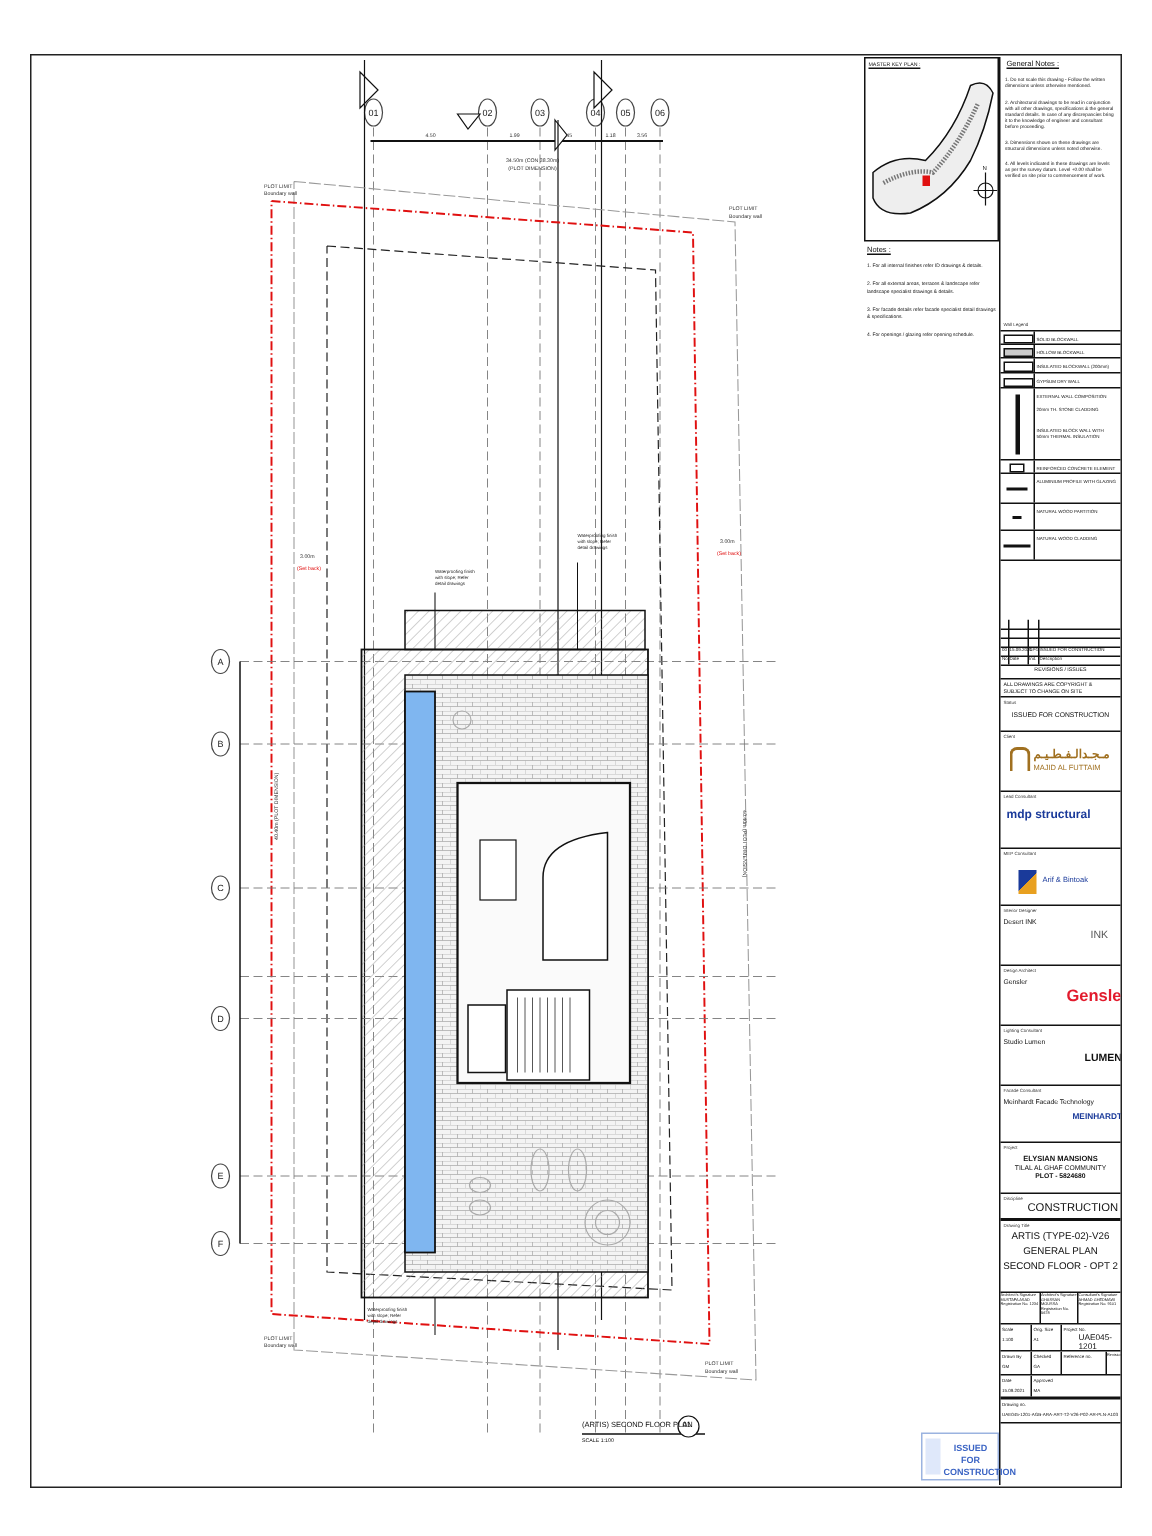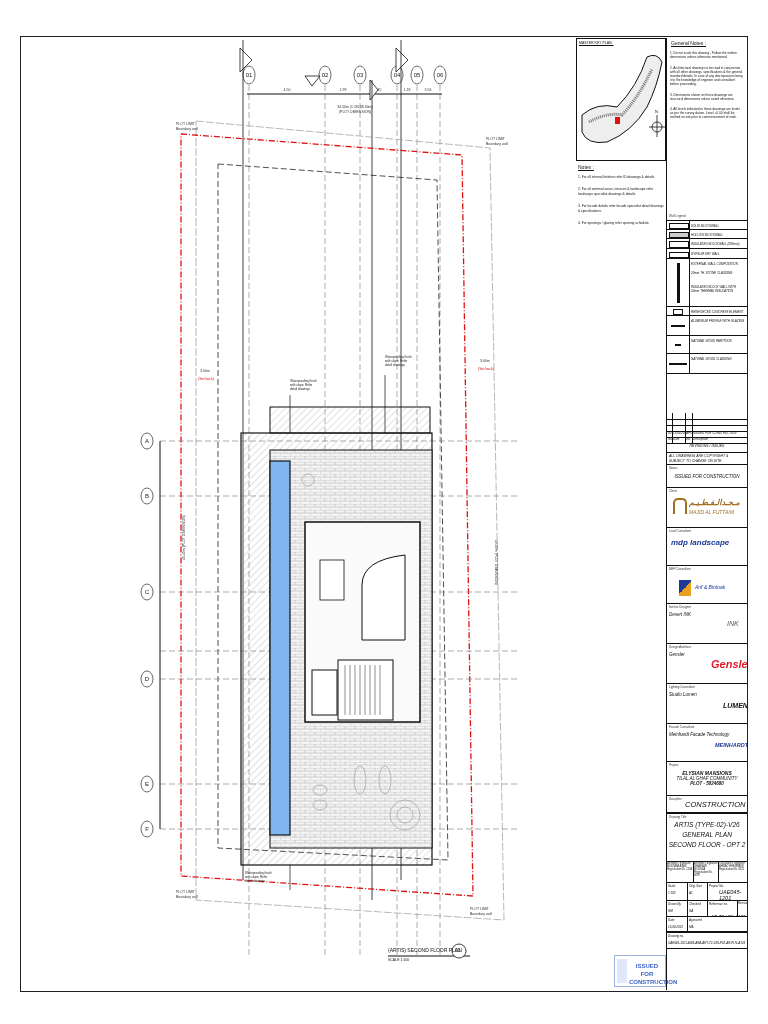--- a/index.html
+++ b/index.html
@@ -1,18 +1,18 @@
 <!DOCTYPE html>
 <html><head>
 <meta charset="utf-8">
 <style>
   html,body{margin:0;padding:0;background:#fff;}
   body{width:768px;height:1024px;position:relative;overflow:hidden;font-family:"Liberation Sans",sans-serif;color:#111;}
   .sheet{position:absolute;left:20px;top:36px;width:728px;height:956px;border:1px solid #222;box-sizing:border-box;}
-  .tb{position:absolute;left:666px;top:38px;width:80px;height:952px;border-left:1.5px solid #111;box-sizing:border-box;font-size:4px;font-style:italic;}
+  .tb{position:absolute;left:666px;top:38px;width:80px;height:952px;border-left:1.5px solid #111;box-sizing:border-box;font-size:4px;}
   .cell{position:absolute;left:0;width:80px;border-bottom:1px solid #111;box-sizing:border-box;overflow:hidden;}
   .tiny{font-size:3.5px;line-height:4.5px;padding:1px 2px;}
   .lbl{font-size:3px;padding:1px 2px;color:#333;}
   .big{font-weight:bold;text-align:center;}
   .keyplan{position:absolute;left:576px;top:38px;width:90px;height:123px;border:1px solid #111;box-sizing:border-box;}
   .gnotes{position:absolute;left:668px;top:38px;width:78px;height:175px;font-size:3.2px;line-height:4.2px;}
   .notes{position:absolute;left:578px;top:165px;width:88px;font-size:3.3px;line-height:4.5px;}
   .notes .h{font-size:5px;text-decoration:underline;margin-bottom:5px;}
   .notes p{margin:0 0 8px 0;}
   .legend-row{position:absolute;left:0;width:80px;border-bottom:1px solid #111;box-sizing:border-box;}
@@ -309,21 +309,21 @@
 
   <div class="cell" style="top:450px;height:40px;">
     <div class="lbl">Client</div>
     <div style="position:absolute;left:6px;top:10px;width:10px;height:14px;border:2px solid #a07020;border-bottom:none;border-radius:5px 5px 0 0;"></div>
     <div class="mf-logo" style="position:absolute;left:22px;top:10px;">مـجـدالـفـطـيـم</div>
     <div style="position:absolute;left:22px;top:21px;font-size:5px;color:#a07020;">MAJID AL FUTTAIM</div>
   </div>
 
   <div class="cell" style="top:490px;height:38px;">
     <div class="lbl">Lead Consultant</div>
-    <div style="position:absolute;left:4px;top:10px;font-size:8px;font-weight:bold;color:#1a3a9a;">mdp landscape</div>
+    <div style="position:absolute;left:4px;top:10px;font-size:8px;font-weight:bold;color:#1a3a9a;">mdp structural</div>
   </div>
 
   <div class="cell" style="top:528px;height:38px;">
     <div class="lbl">MEP Consultant</div>
     <div style="position:absolute;left:12px;top:14px;width:12px;height:16px;background:linear-gradient(135deg,#1a3a9a 50%,#e8a020 50%);"></div>
     <div style="position:absolute;left:28px;top:18px;font-size:5px;color:#1a3a9a;">Arif &amp; Bintoak</div>
   </div>
 
   <div class="cell" style="top:566px;height:40px;">
     <div class="lbl">Interior Designer</div>

